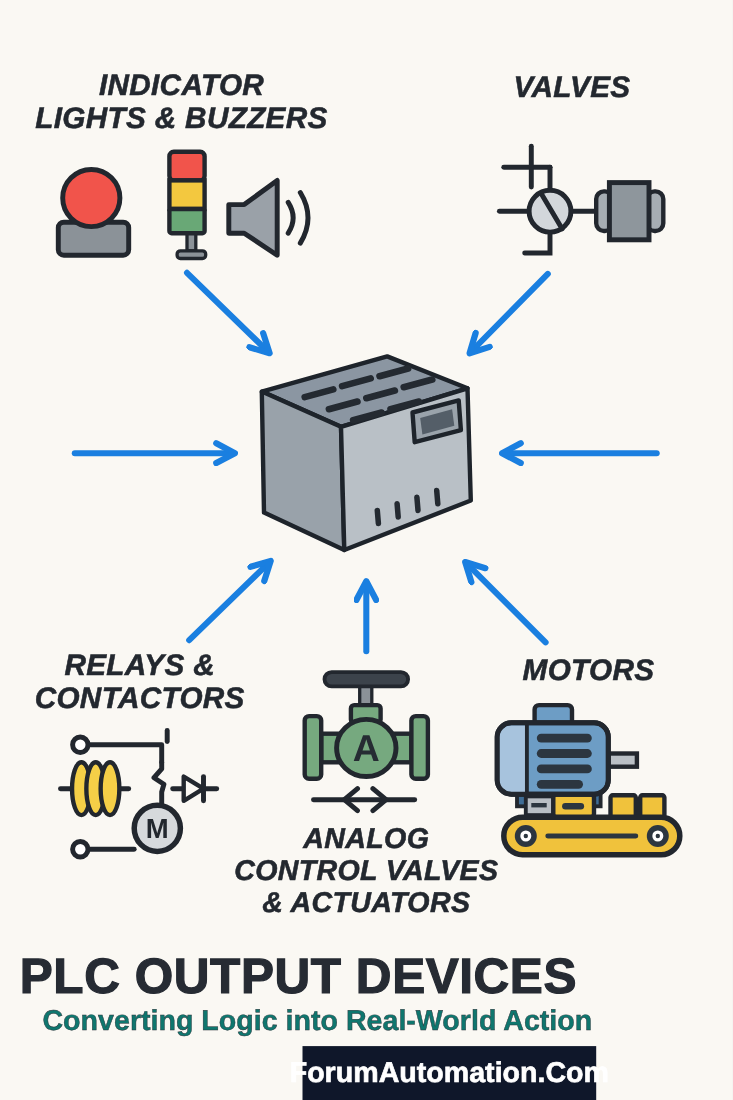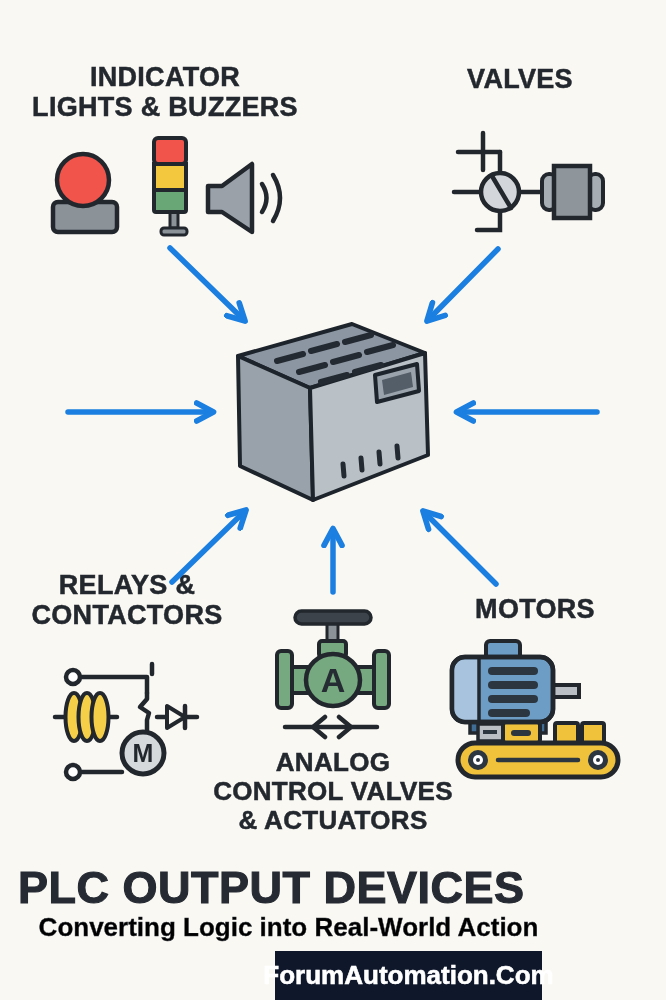--- a/index.html
+++ b/index.html
@@ -1,46 +1,46 @@
 <!DOCTYPE html>
 <html><head>
 <meta charset="utf-8">
 <style>
   html,body{margin:0;padding:0;}
   body{background:#e8e8e8;font-family:"Liberation Sans",sans-serif;}
   #canvas{position:relative;width:666px;height:1000px;background:#faf8f3;overflow:hidden;margin:0 auto;}
   .label{position:absolute;text-align:center;font-weight:700;color:#23282f;line-height:1.12;
          letter-spacing:.3px;-webkit-text-stroke:.5px #23282f;}
-  .label div{white-space:nowrap;}
+  .label div{white-space:nowrap;font-style:italic;}
   .lbl-27{font-size:27px;}
   .lbl-26{font-size:26px;}
   .icon-svg{position:absolute;}
   #main-title{position:absolute;left:18px;top:862px;width:666px;text-align:left;
               font-size:45px;font-weight:700;color:#262b33;-webkit-text-stroke:1.1px #262b33;
               letter-spacing:.5px;}
   #subtitle{position:absolute;left:0;top:912px;width:577px;text-align:center;
-            font-size:26px;font-weight:700;color:#000000;-webkit-text-stroke:.4px #2b3037;}
+            font-size:26px;font-weight:700;color:#0f766e;-webkit-text-stroke:.4px #2b3037;}
   #banner{position:absolute;left:275px;top:951px;width:267px;height:49px;background:#0f172a;
           display:flex;align-items:center;justify-content:center;}
   #banner span{color:#ffffff;font-size:26px;font-weight:700;-webkit-text-stroke:.6px #ffffff;}
   svg{display:block;}
 </style>
 </head>
 <body>
 
 <div id="canvas">
 
   <div class="label lbl-27" style="left:17px;top:62px;width:296px;">
     <div>INDICATOR</div>
     <div>LIGHTS &amp; BUZZERS</div>
   </div>
   <div class="label lbl-27" style="left:408px;top:64px;width:224px;">
     <div>VALVES</div>
   </div>
-  <div class="label lbl-27" style="left:17px;top:570px;width:220px;">
+  <div class="label lbl-27" style="left:17px;top:590px;width:220px;">
     <div>RELAYS &amp;</div>
     <div>CONTACTORS</div>
   </div>
   <div class="label lbl-27" style="left:440px;top:594px;width:190px;">
     <div>MOTORS</div>
   </div>
   <div class="label lbl-26" style="left:181px;top:748px;width:304px;">
     <div>ANALOG</div>
     <div>CONTROL VALVES</div>
     <div>&amp; ACTUATORS</div>

